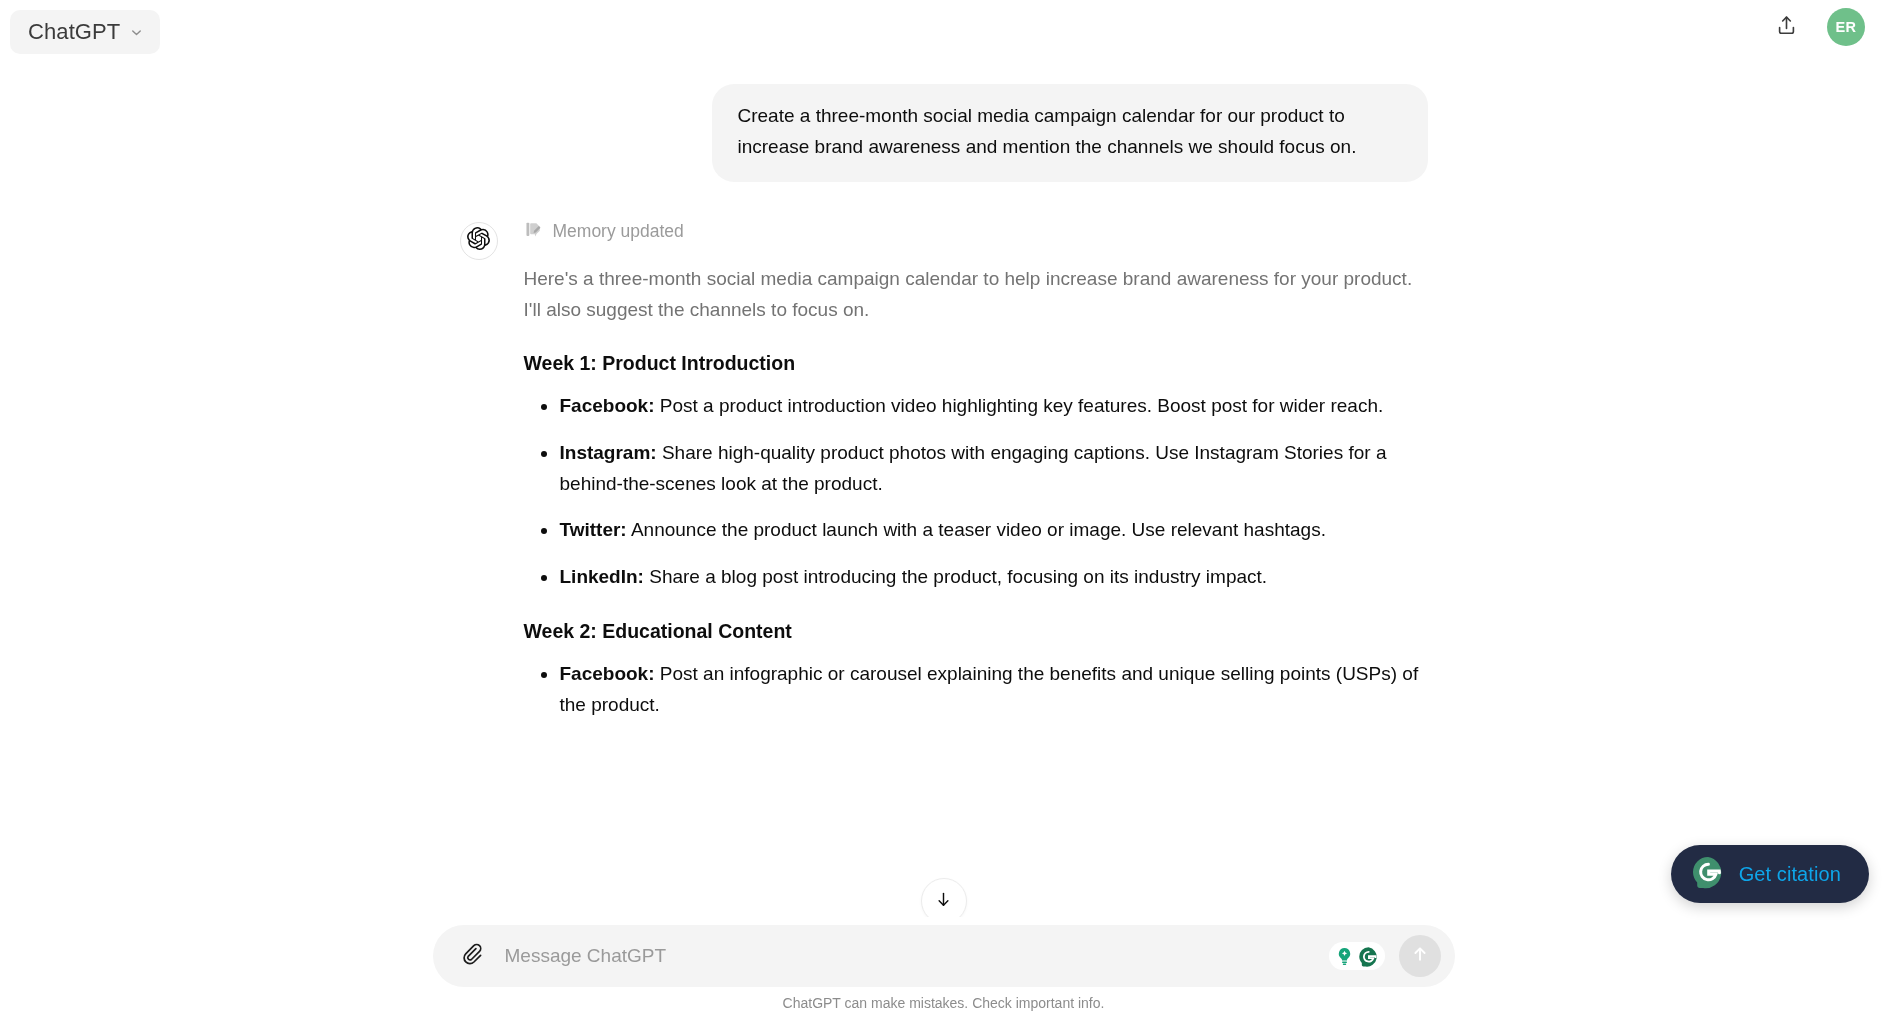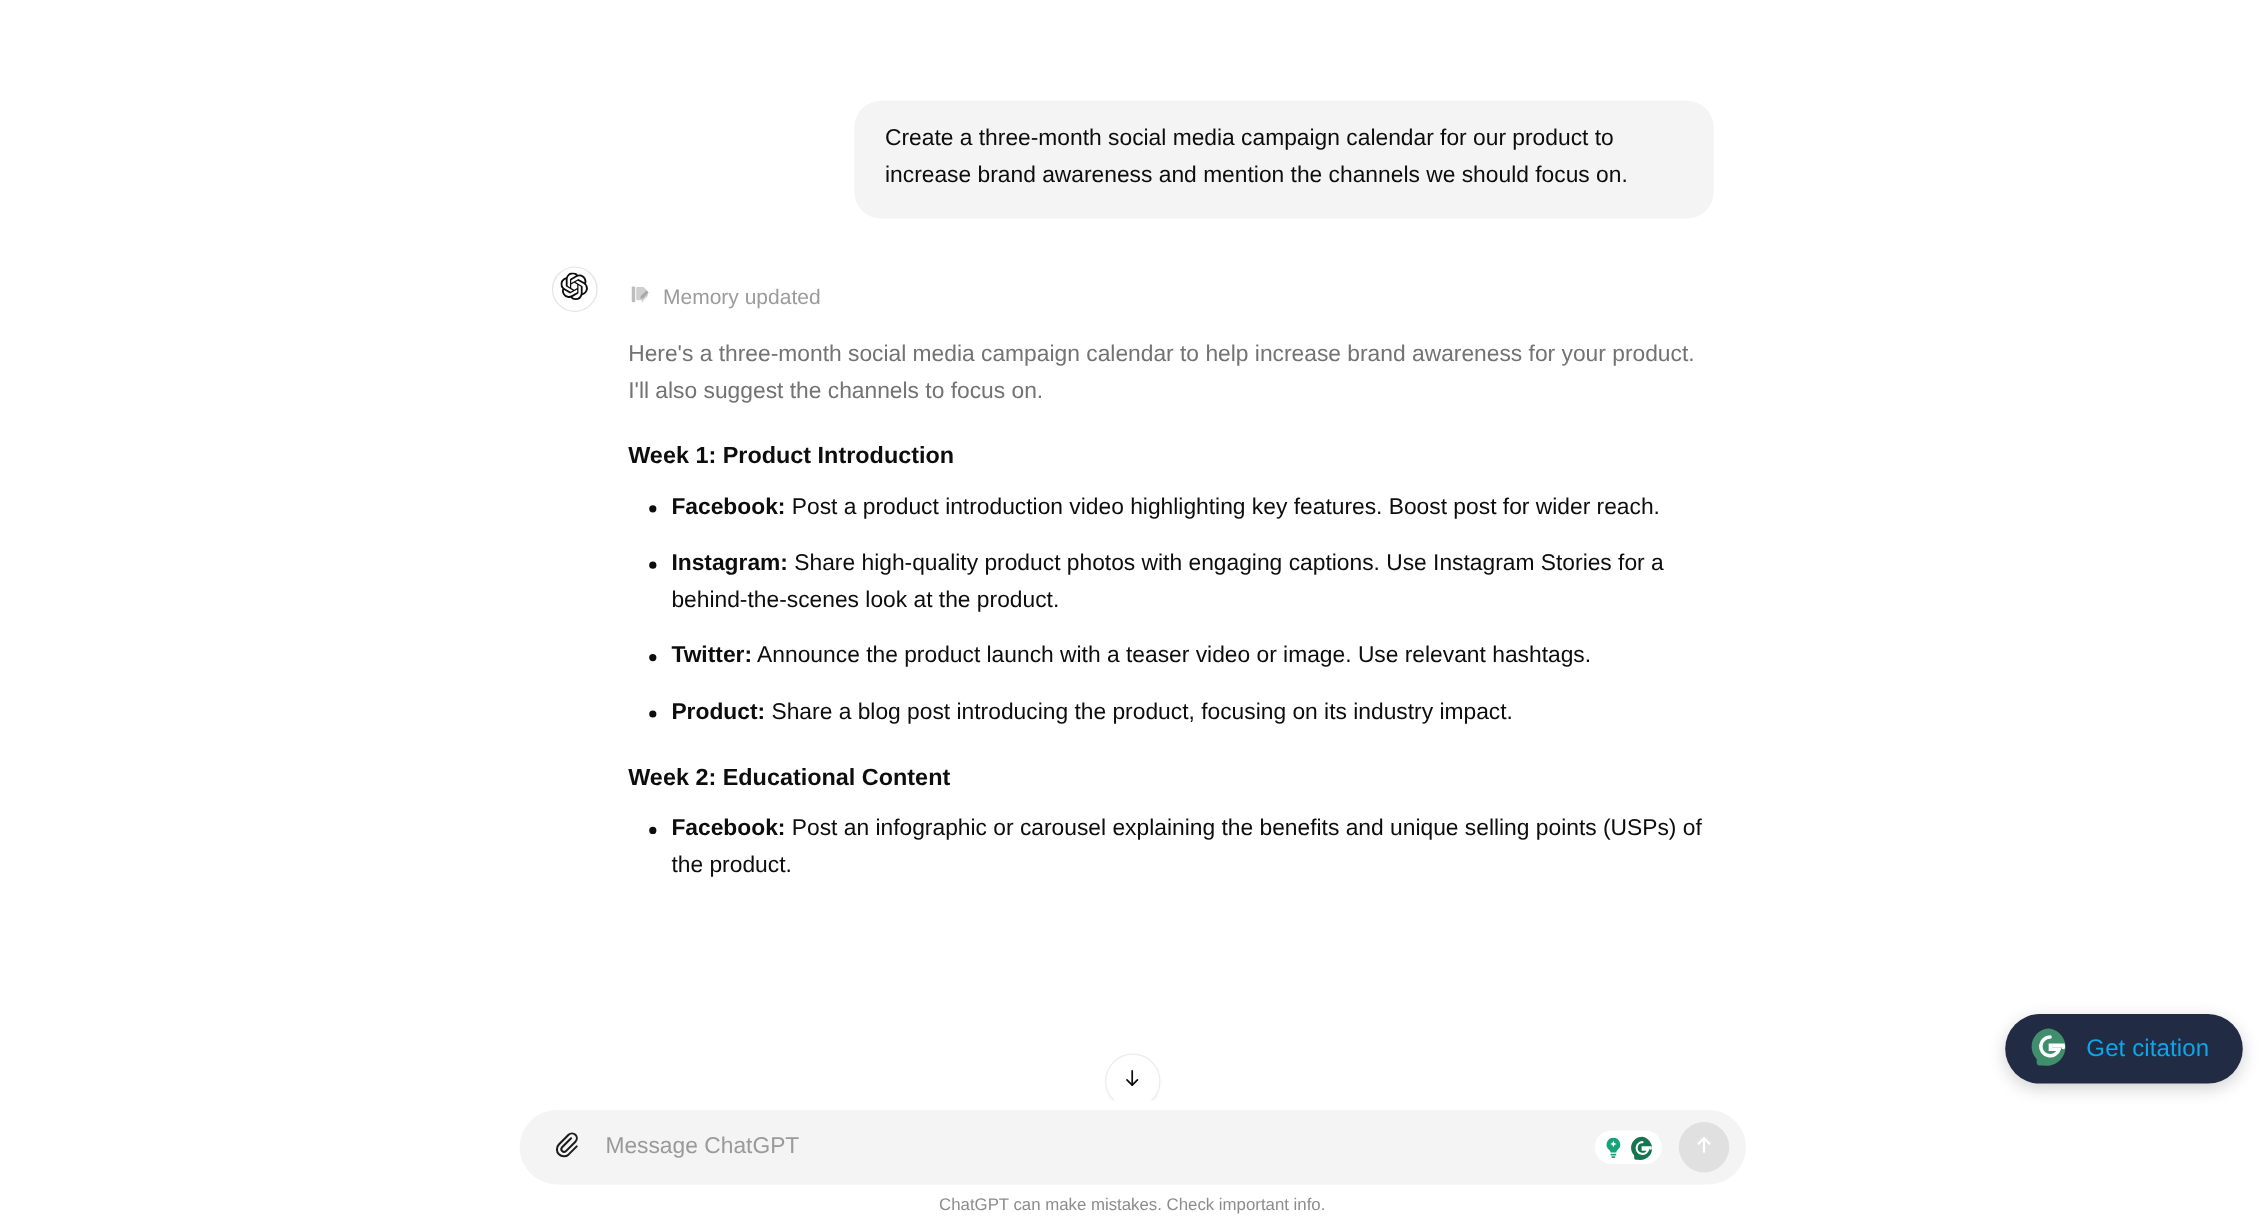--- a/index.html
+++ b/index.html
@@ -134,21 +134,21 @@
     flex: 1 1 auto;
     min-width: 0;
     padding-top: 0;
   }
 
   .memory-chip {
     display: flex;
     align-items: center;
     gap: 10px;
     margin-bottom: 20px;
-    margin-top: 16px;
+    margin-top: 0;
   }
   .memory-label {
     font-size: 17.5px;
     color: #9b9b9b;
   }
 
   .para {
     font-size: 19px;
     line-height: 1.65;
     color: #737373;
@@ -314,20 +314,46 @@
     font-weight: 400;
     letter-spacing: .1px;
     white-space: nowrap;
   }
 </style>
 </head>
 <body>
 
 <div id="app">
 
+  <div class="topbar">
+
+    <div class="model-pill">
+      <span class="model-pill-label">ChatGPT</span>
+      <span class="chev">
+        <svg width="15" height="15" viewBox="0 0 16 16" fill="none">
+          <path d="M4 6.3L8 10.2L12 6.3" stroke="#8e8e8e" stroke-width="1.5" stroke-linecap="round" stroke-linejoin="round"></path>
+        </svg>
+      </span>
+    </div>
+
+    <div class="topbar-right">
+      <div class="icon-btn">
+        <span>
+          <svg width="23" height="23" viewBox="0 0 24 24" fill="none">
+            <path d="M12 3.5V15" stroke="#3c3c3c" stroke-width="1.7" stroke-linecap="round"></path>
+            <path d="M8 7.3L12 3.3L16 7.3" stroke="#3c3c3c" stroke-width="1.7" stroke-linecap="round" stroke-linejoin="round"></path>
+            <path d="M4.8 14.2V18.3C4.8 19.3 5.6 20.1 6.6 20.1H17.4C18.4 20.1 19.2 19.3 19.2 18.3V14.2" stroke="#3c3c3c" stroke-width="1.7" stroke-linecap="round"></path>
+          </svg>
+        </span>
+      </div>
+      <div class="avatar">
+        <span>ER</span>
+      </div>
+    </div>
+  </div>
 
   <div class="thread">
     <div class="thread-inner">
 
       <div class="user-row">
         <div class="user-bubble">Create a three-month social media campaign calendar for our product to increase brand awareness and mention the channels we should focus on.</div>
       </div>
 
       <div class="assistant-row">
 
@@ -361,21 +387,21 @@
             <li>
               <b>Facebook:</b><span> Post a product introduction video highlighting key features. Boost post for wider reach.</span>
             </li>
             <li>
               <b>Instagram:</b><span> Share high-quality product photos with engaging captions. Use Instagram Stories for a behind-the-scenes look at the product.</span>
             </li>
             <li>
               <b>Twitter:</b><span> Announce the product launch with a teaser video or image. Use relevant hashtags.</span>
             </li>
             <li>
-              <b>Product:</b><span> Share a blog post introducing the product, focusing on its industry impact.</span>
+              <b>LinkedIn:</b><span> Share a blog post introducing the product, focusing on its industry impact.</span>
             </li>
           </ul>
 
           <h3 class="md-h3">Week 2: Educational Content</h3>
 
           <ul class="md-ul">
             <li>
               <b>Facebook:</b><span> Post an infographic or carousel explaining the benefits and unique selling points (USPs) of the product.</span>
             </li>
           </ul>

